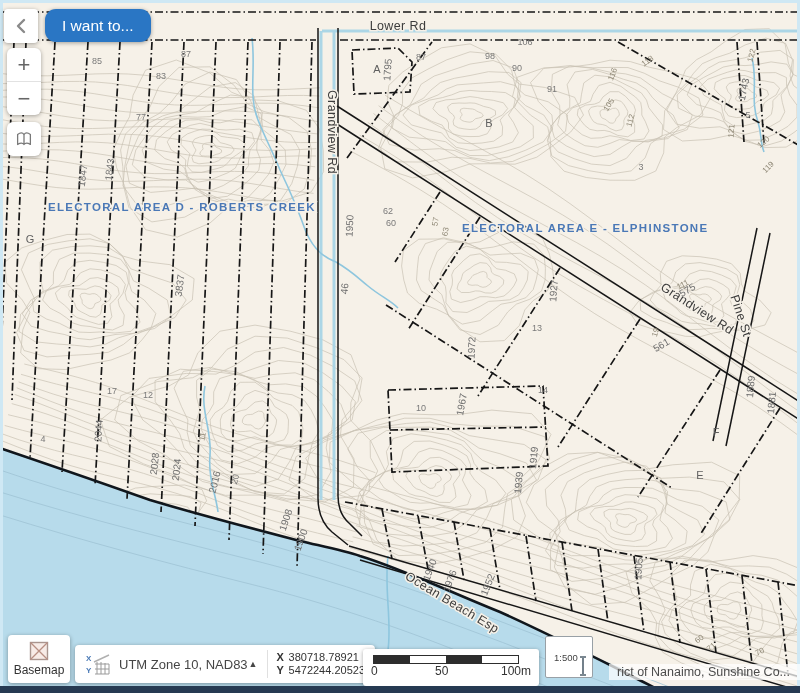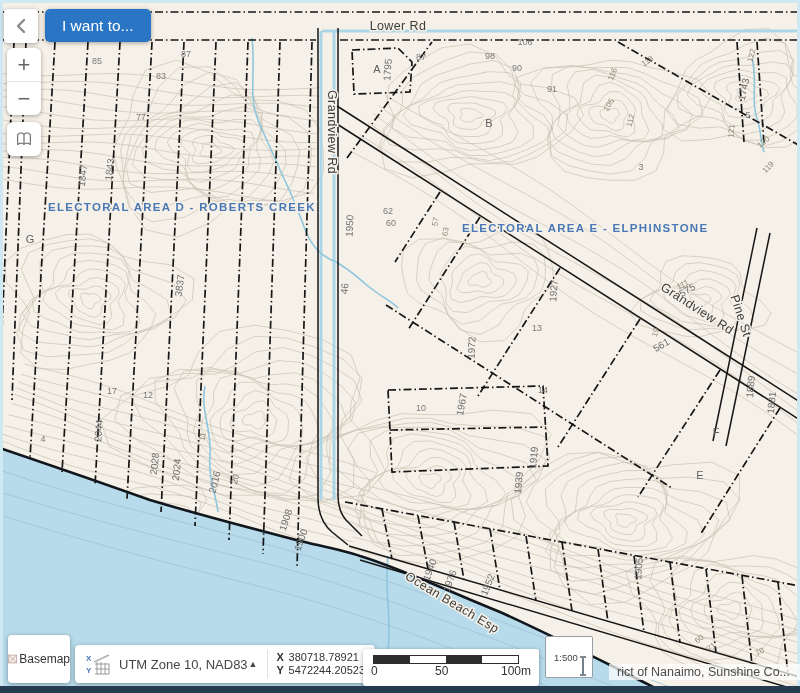--- a/index.html
+++ b/index.html
@@ -26,28 +26,28 @@
            text-anchor:start;paint-order:stroke;stroke:#f6f1e8;stroke-width:3px}
   .ml-road{fill:#3c3c3c;font-size:12.5px;letter-spacing:.4px;paint-order:stroke;stroke:#f6f1e8;stroke-width:3px}
   .ml-parcel{fill:#6e6e6e;font-size:10px}
   .ml-small{fill:#7a7a7a;font-size:9px}
   .ml-letter{fill:#5f5f5f;font-size:11px}
   .ml-contour{fill:#8e8775;font-size:8px}
   
   .panel{position:absolute;background:#fff;border-radius:4px;box-shadow:0 1px 4px rgba(0,0,0,.35)}
   #back-btn{left:4px;top:9px;width:34px;height:34px;display:flex;align-items:center;justify-content:center;cursor:pointer}
   #iwt-btn{position:absolute;left:45px;top:9px;height:33px;padding:0 17px;background:var(--accent);
-           color:#fff;border-radius:5px;font-size:15.5px;display:flex;align-items:center;
+           color:#fff;border-radius:11px;font-size:15.5px;display:flex;align-items:center;
            box-shadow:0 1px 4px rgba(0,0,0,.35);cursor:pointer}
   #zoom-ctl{left:7px;top:48px;width:34px;border-radius:6px;overflow:hidden}
   .zbtn{height:33px;display:flex;align-items:center;justify-content:center;font-size:22px;color:#666;cursor:pointer}
   #zoom-ctl .zdiv{height:1px;background:#e2e2e2}
   #bookmark-btn{left:7px;top:122px;width:34px;height:34px;border-radius:6px;display:flex;align-items:center;justify-content:center;cursor:pointer}
   
-  #basemap-btn{left:8px;bottom:10px;width:62px;height:48px;display:flex;flex-direction:row;
+  #basemap-btn{left:8px;bottom:10px;width:62px;height:48px;display:flex;flex-direction:column;
                align-items:center;justify-content:center;gap:2px;cursor:pointer}
   #basemap-btn span{font-size:12px;color:#333}
   #coord-panel{left:75px;bottom:10px;height:38px;display:flex;align-items:center;padding:0 10px;cursor:pointer}
   #coord-panel .cs-label{font-size:13px;color:#454545;margin:0 1px 0 8px;white-space:nowrap}
   #coord-panel .arrow{font-size:9px;color:#454545}
   #coord-panel .vdiv{width:1px;height:28px;background:#e0e0e0;margin:0 9px}
   #xy{font-size:11px;color:#333;line-height:13px;white-space:nowrap}
   #xy b{display:inline-block;width:12px}
   #scalebar-panel{left:363px;bottom:7px;width:176px;height:37px;border-radius:3px}
   #scalebar{position:absolute;left:10px;top:6px;width:144px;height:7px;border:1px solid #2d2d2d;display:flex}

